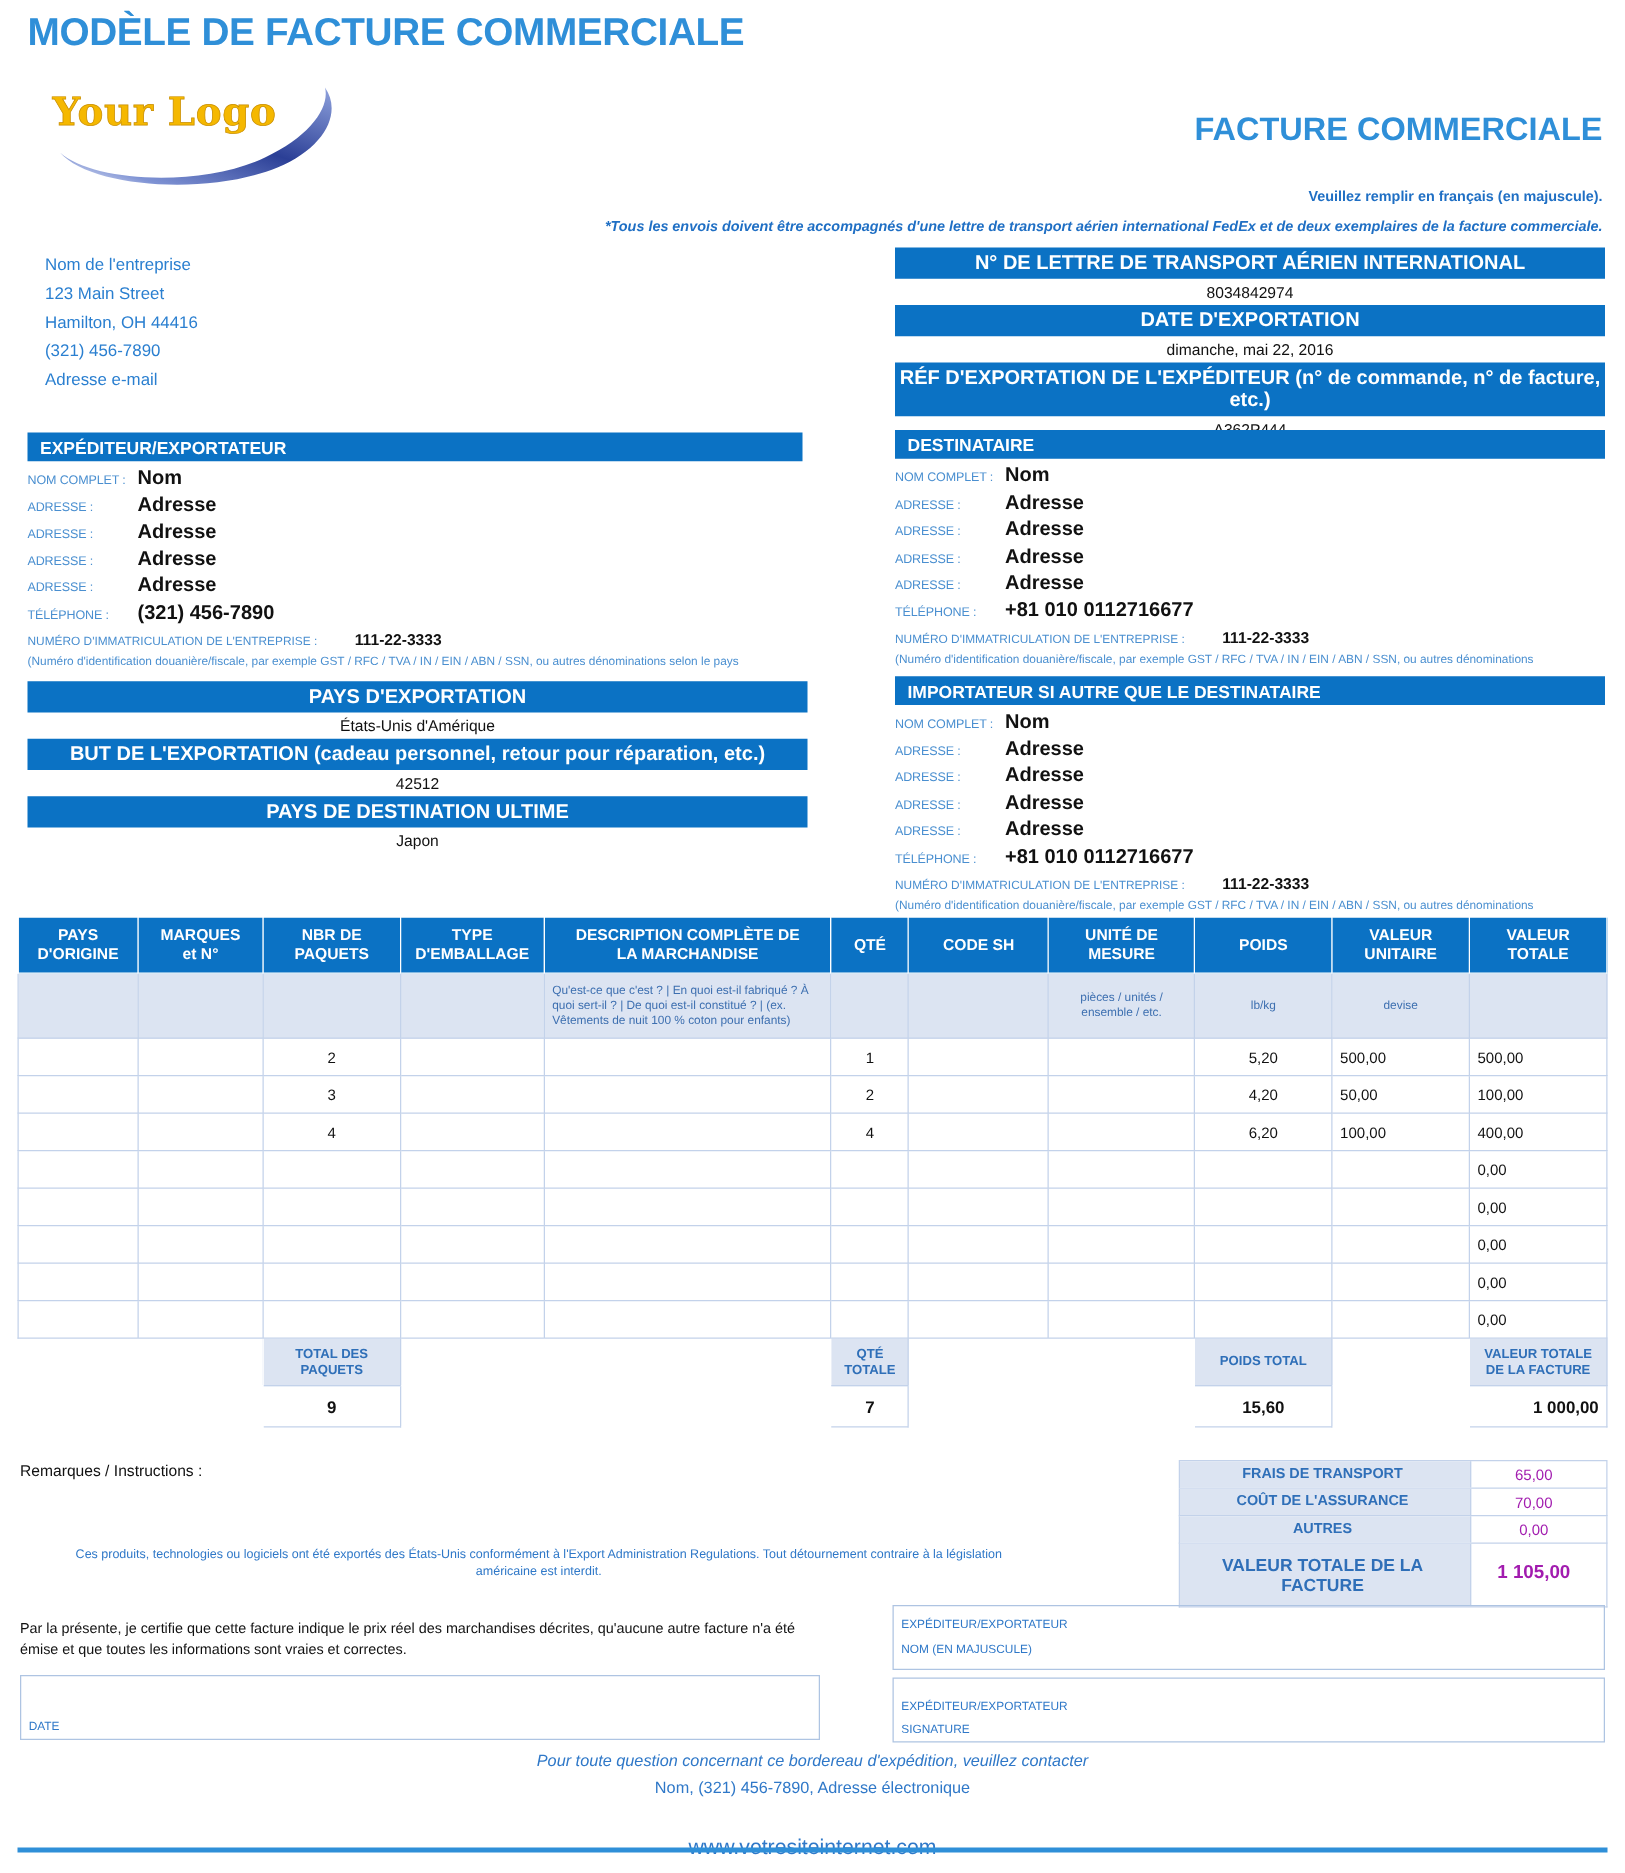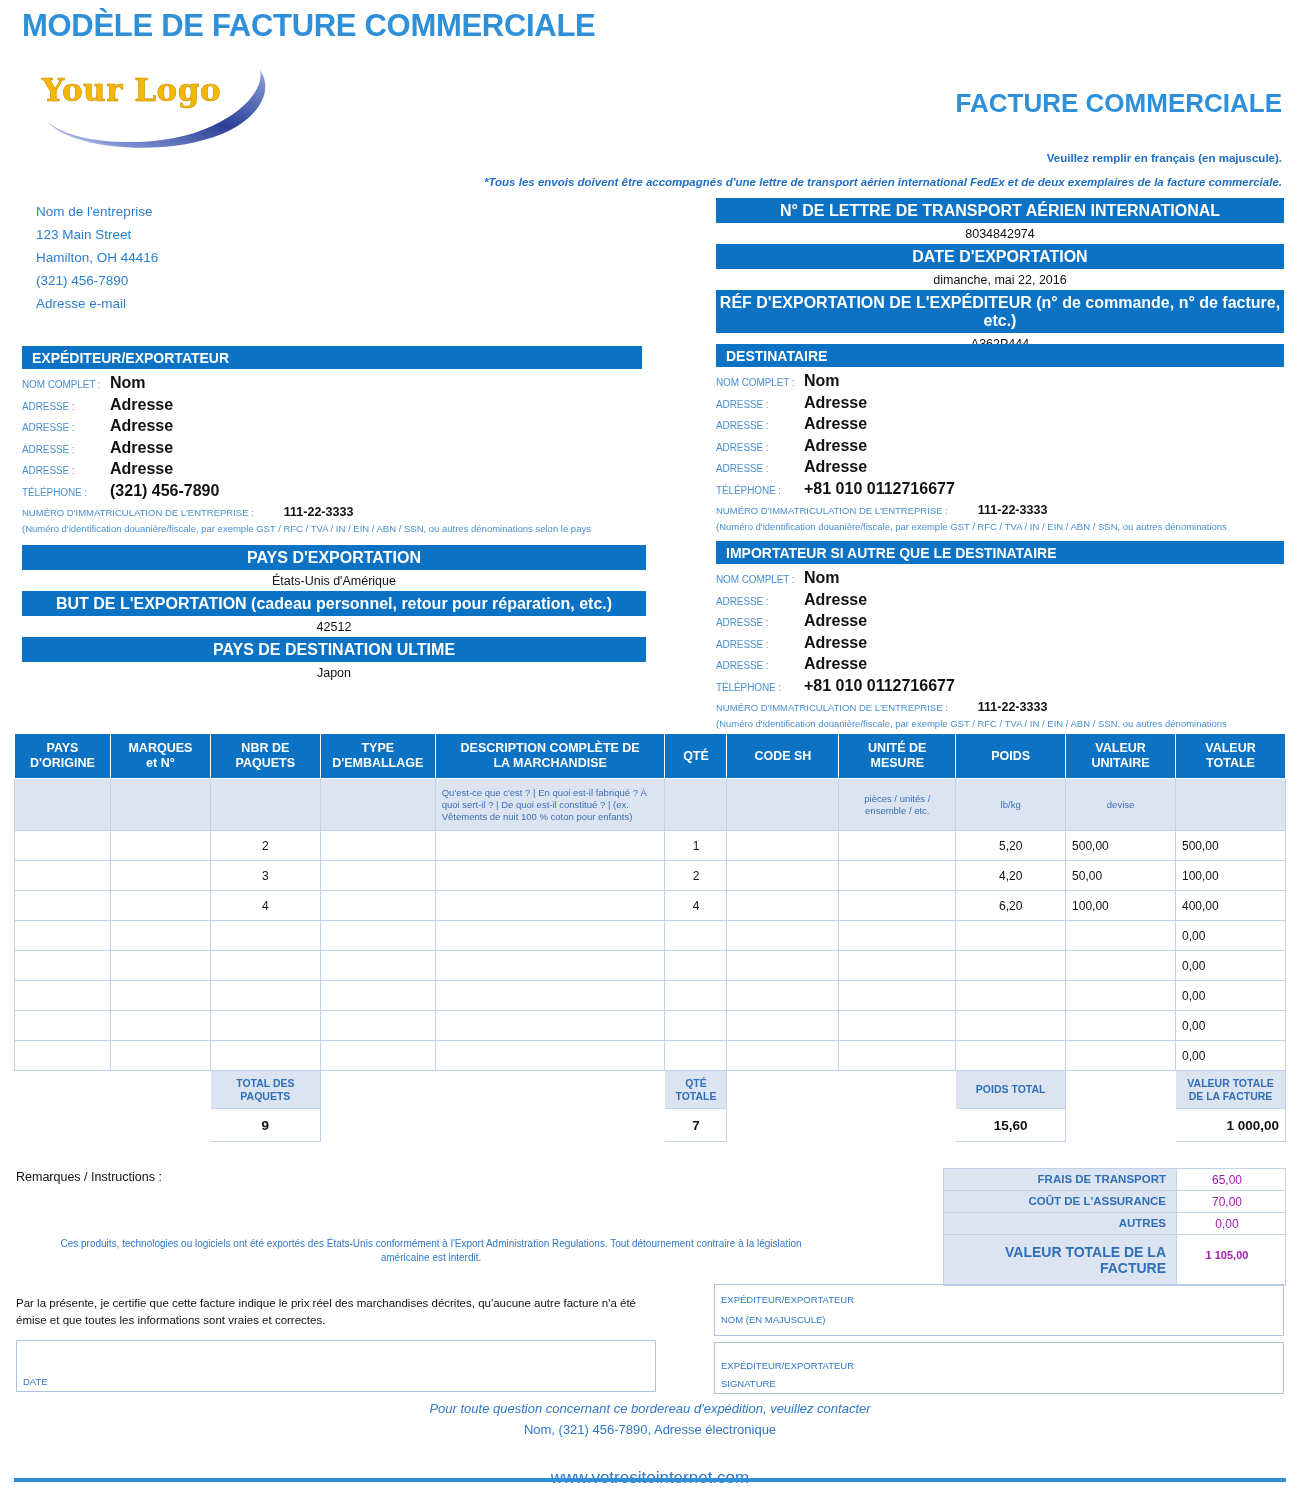--- a/index.html
+++ b/index.html
@@ -121,32 +121,32 @@
     position: absolute; left: 36px; top: 1237px; width: 790px;
     font-size: 10px; color: #2f78c8; text-align: center; line-height: 14px;
   }
 
   
   .summary { position: absolute; left: 943px; top: 1168px; width: 343px; }
   .sumrow { display: flex; border: 1px solid #c3d2ea; border-top: none; }
   .sumrow:first-child { border-top: 1px solid #c3d2ea; }
   .sumlabel {
     background: #dce4f2; color: #2f6fb8; font-size: 11.5px; font-weight: bold;
-    flex: 1; text-align: right; padding: 4px 10px 3px 6px;
+    flex: 1; text-align: center; padding: 4px 10px 3px 6px;
     border-right: 1px solid #c3d2ea;
   }
   .sumval {
     width: 108px; text-align: center; font-size: 12px;
     padding: 4px 8px 3px 0; color: #a21caf;
   }
   .sumrow.grand .sumlabel {
     font-size: 14px; padding: 9px 10px 9px 6px; color: #2f6fb8;
   }
   .sumrow.grand .sumval {
-    font-size: 11px; font-weight: bold; padding-top: 14px;
+    font-size: 15px; font-weight: bold; padding-top: 14px;
   }
 
   
   .certify {
     position: absolute; left: 16px; top: 1295px; width: 640px;
     font-size: 11.5px; line-height: 17px; color: #111;
   }
   .sigbox { position: absolute; border: 1px solid #aec4e2; }
   .sigbox .lbl {
     position: absolute; left: 6px; font-size: 9.5px; color: #2f78c8;

